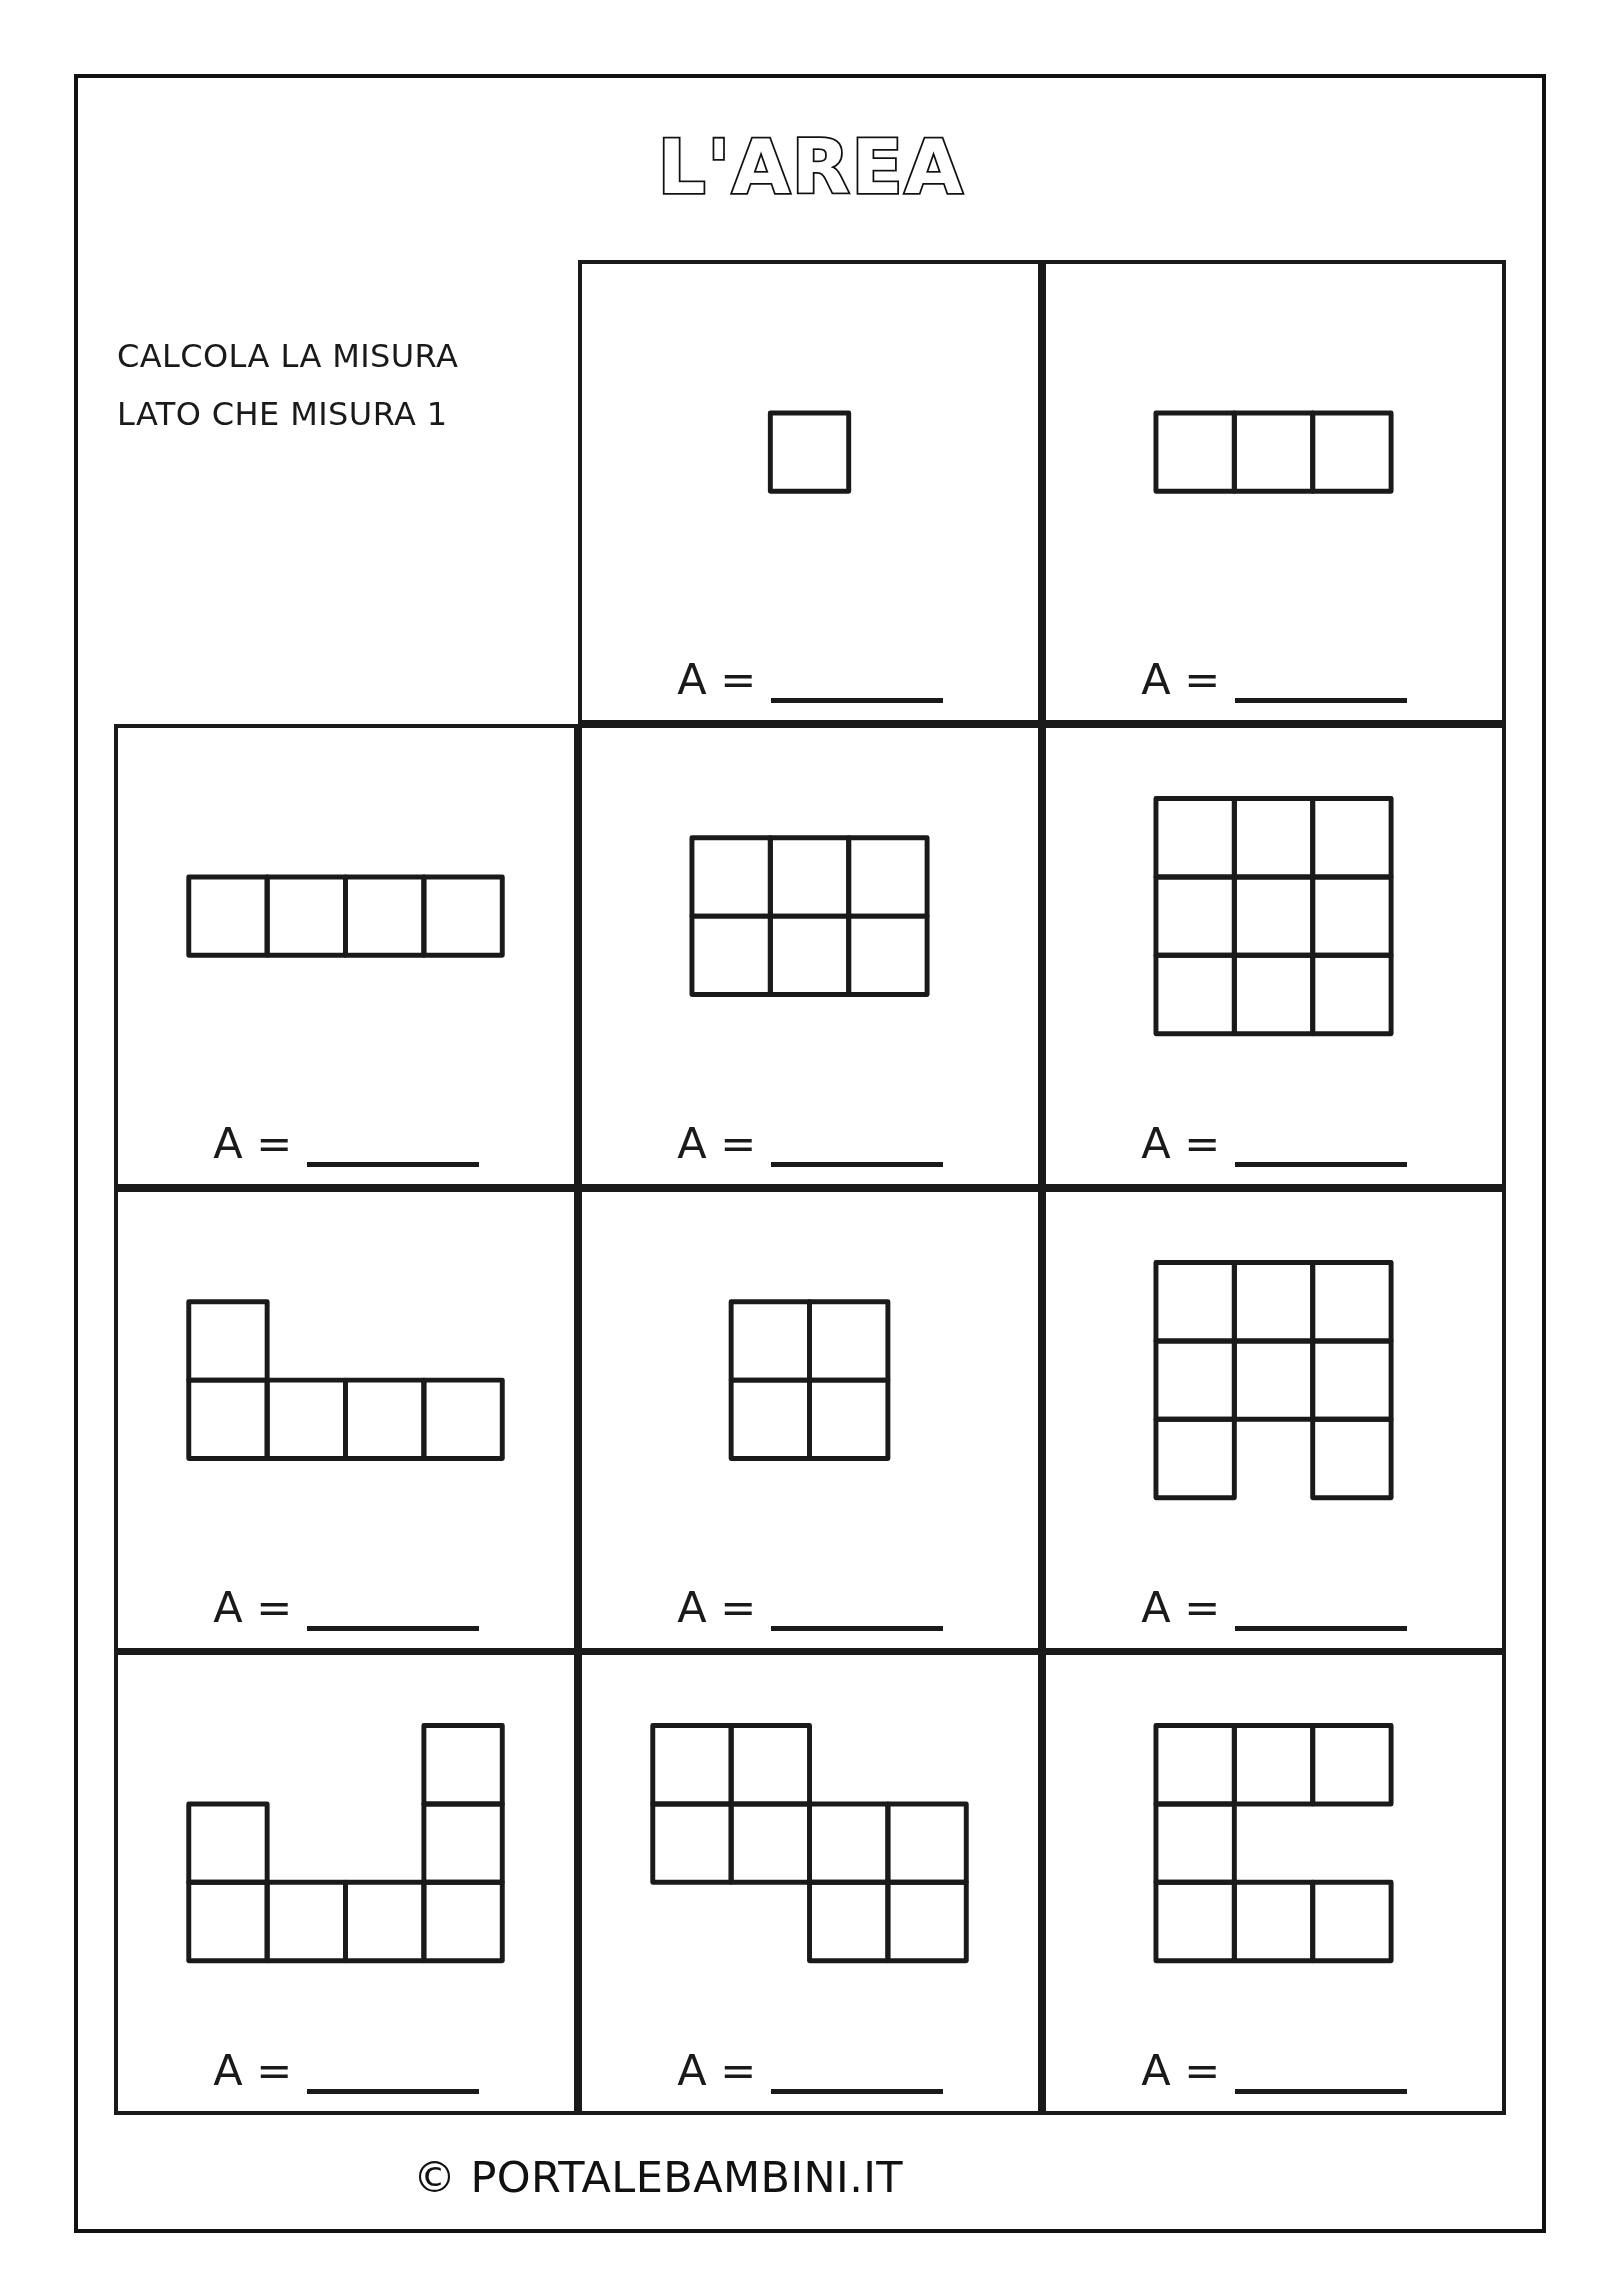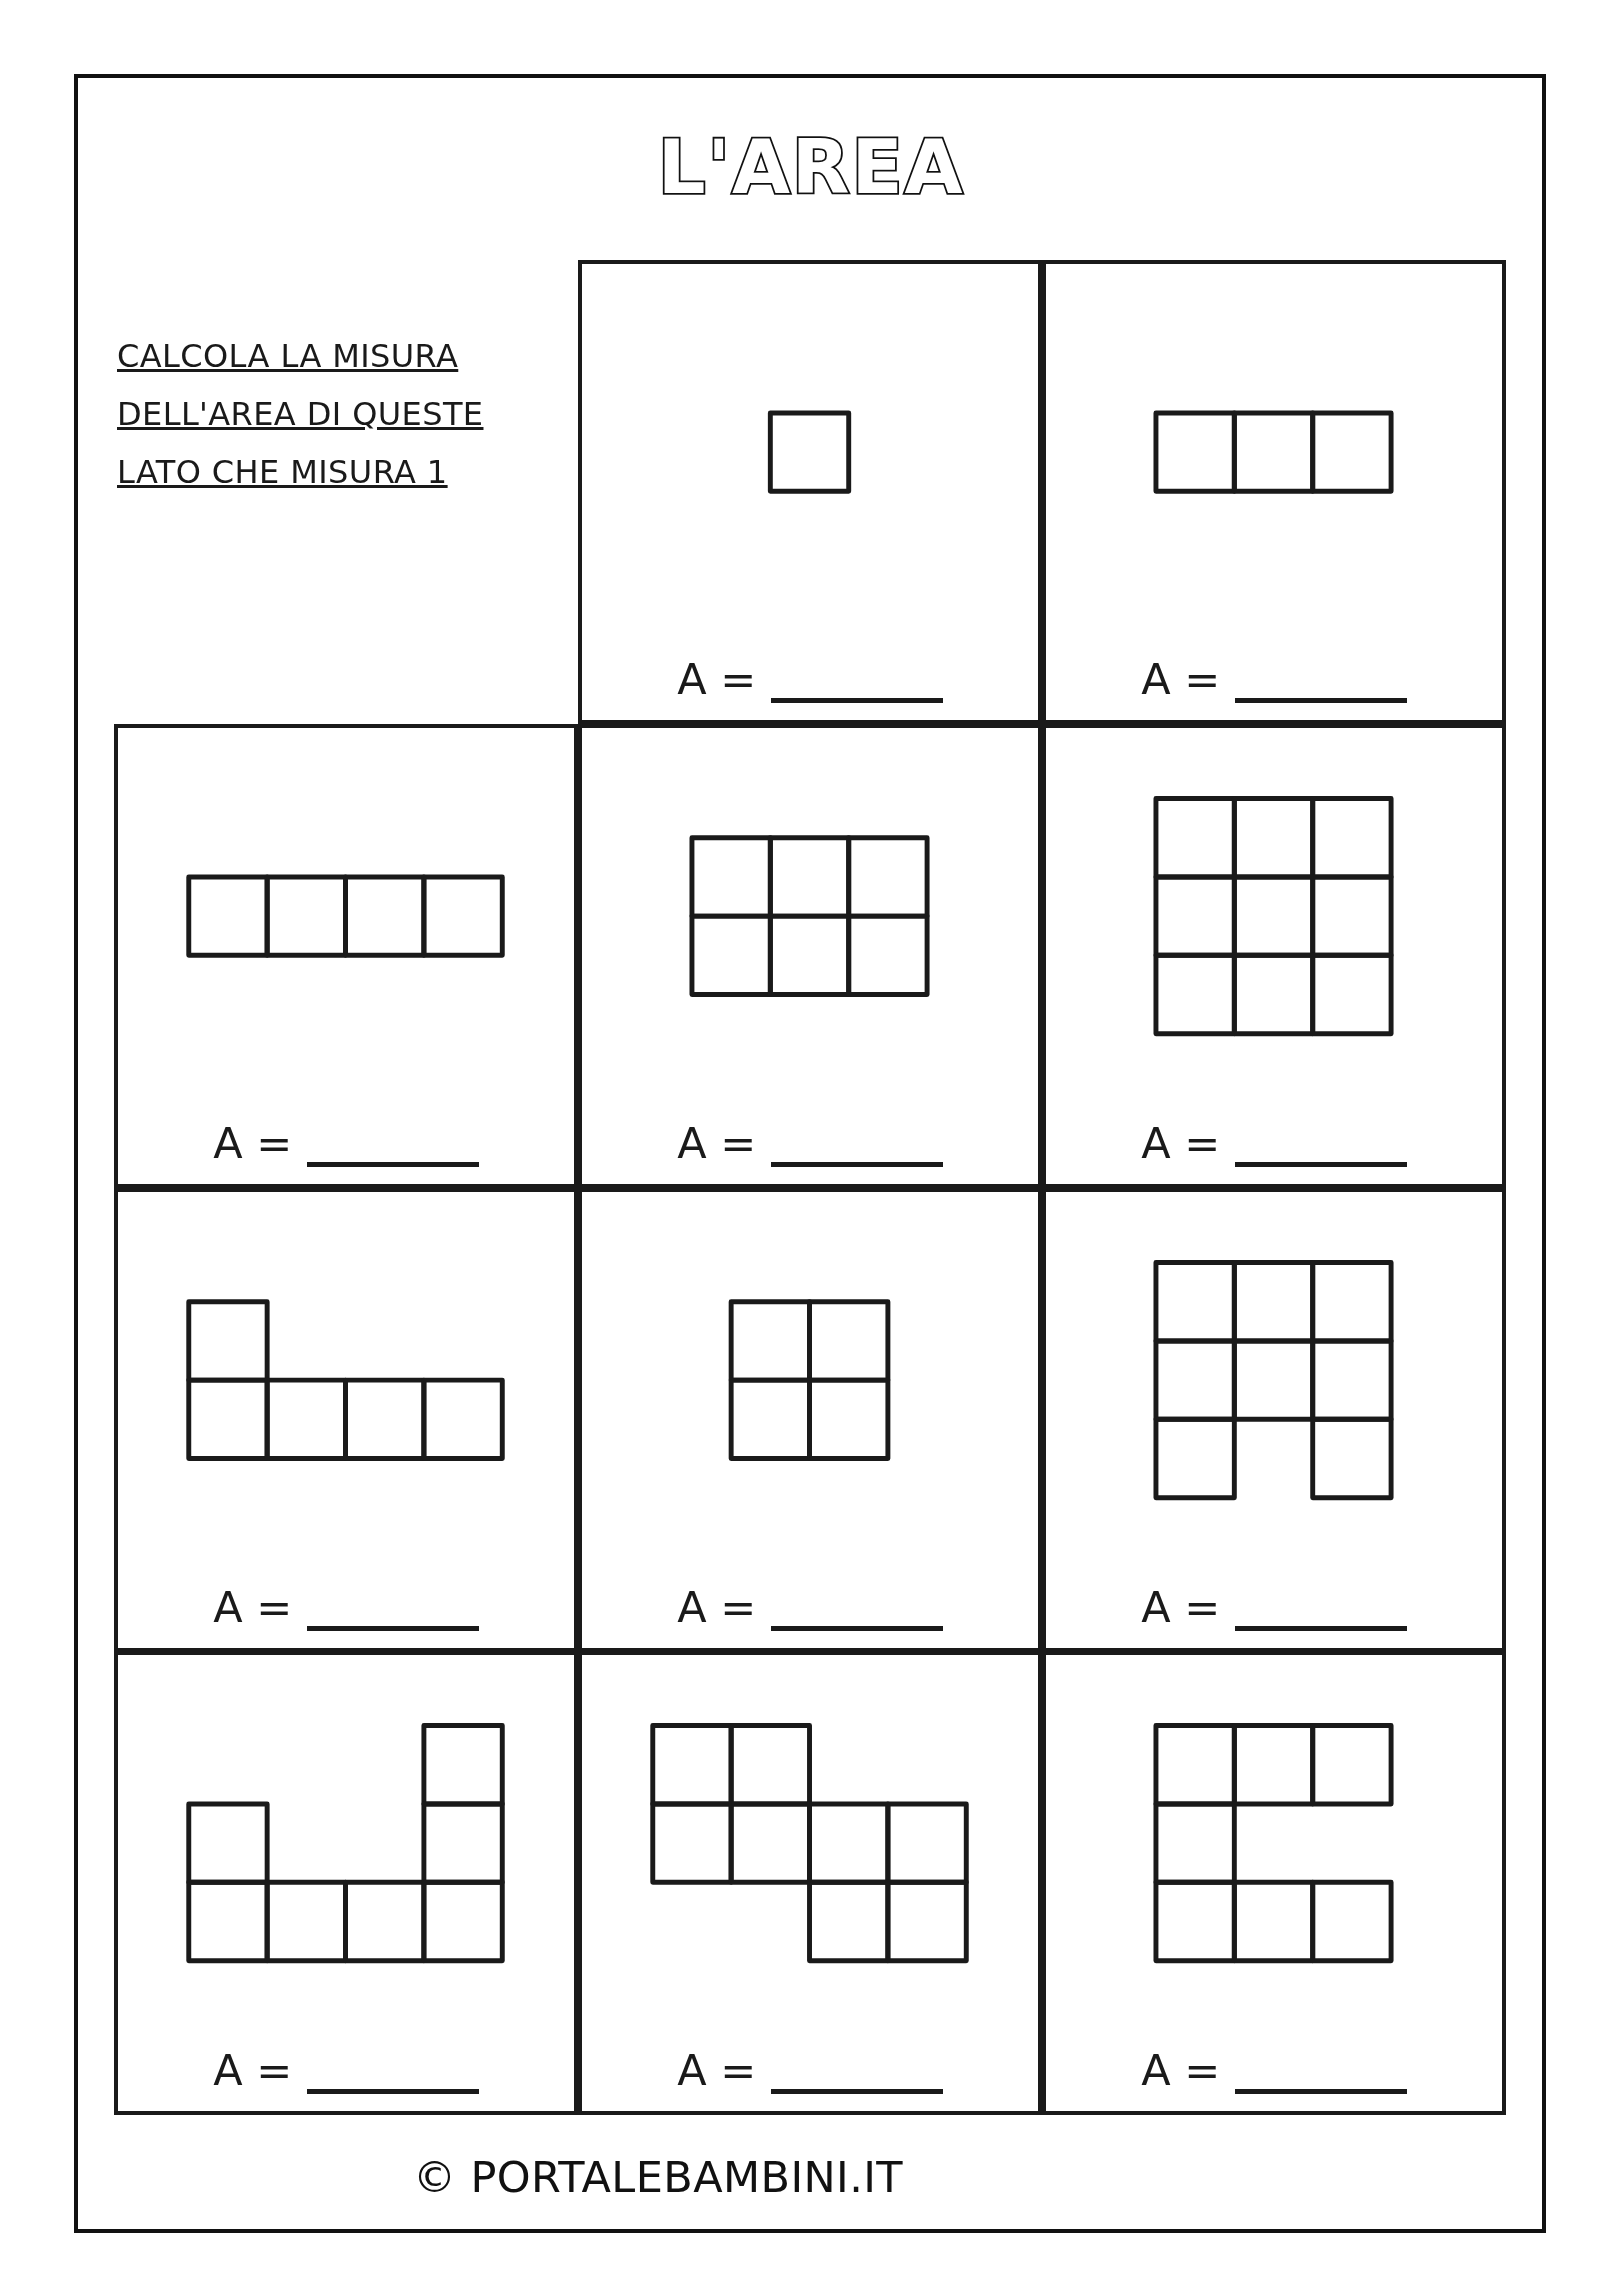--- a/index.html
+++ b/index.html
@@ -6,21 +6,21 @@
   body { width: 1622px; height: 2293px; position: relative; overflow: hidden;
          font-family: "Liberation Sans", "DejaVu Sans", sans-serif; color: #1a1a1a; }
   .outer-frame { position: absolute; left: 74px; top: 74px; width: 1472px; height: 2159px;
                  border: 4.5px solid #111; box-sizing: border-box; }
   .title { position: absolute; left: 0; width: 1622px; top: 130px; text-align: center;
            font-family: "DejaVu Sans", sans-serif; font-weight: bold; font-size: 75px;
            letter-spacing: 1.8px; color: #ffffff;
            -webkit-text-stroke: 3.6px #111; paint-order: stroke fill; line-height: 1; }
   .instructions { position: absolute; left: 117px; top: 327px; width: 448px;
                   font-family: "DejaVu Sans", sans-serif; font-size: 32px; line-height: 58px;
-                  color: #1a1a1a; letter-spacing: 0.4px; text-decoration: underline; }
+                  color: #1a1a1a; letter-spacing: 0.4px; }
   .cell { position: absolute; width: 464px; height: 464px; box-sizing: border-box;
           border: 4.5px solid #1a1a1a; background: transparent; }
   .cell svg.figure { position: absolute; left: 0; top: 0; width: 464px; height: 464px; overflow: visible; }
   .answer { position: absolute; top: 394px; left: 0; width: 100%; display: flex; justify-content: center;
             align-items: flex-end; }
   .answer-label { font-family: "DejaVu Sans", sans-serif; font-size: 43px; line-height: 43px; color: #1a1a1a; }
   .answer-line { display: inline-block; width: 172px; height: 4.5px; background: #1a1a1a; margin-left: 14.3px;
                  margin-bottom: -1.8px; }
   .footer { position: absolute; left: 0; width: 1316px; top: 2153px; text-align: center;
             font-family: "DejaVu Sans", sans-serif; font-size: 43px; line-height: 48px; color: #111;
@@ -28,21 +28,20 @@
 </style>
 </head>
 <body>
 
 <div class="outer-frame"></div>
 
 <div class="title">L'AREA</div>
 
 <div class="instructions">
   <div>CALCOLA LA MISURA</div>
-  <div>DELL'AREA DI QUESTE</div>
   <div>LATO CHE MISURA 1</div>
 </div>
 
 <div id="grid">
     <div class="cell" style="left: 578px; top: 260px; margin-left: 0px;">
       <svg class="figure" viewBox="0 0 518 518" width="464" height="464">
         <rect x="210.25" y="166.25" width="87.5" height="87.5" fill="none" stroke="#1a1a1a" stroke-width="5.5" stroke-linejoin="round"></rect>
       </svg>
       <div class="answer">
         <span class="answer-label">A =</span>

